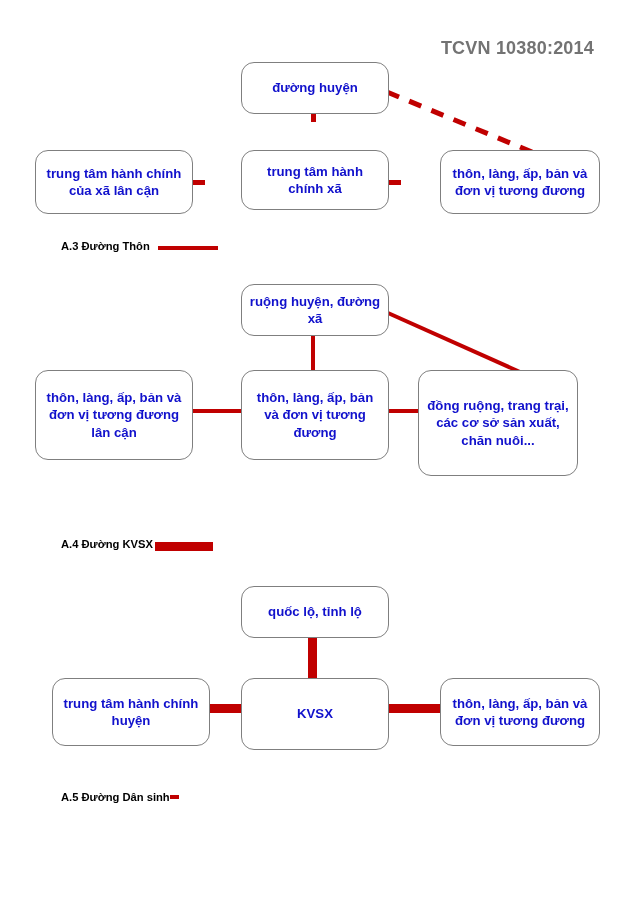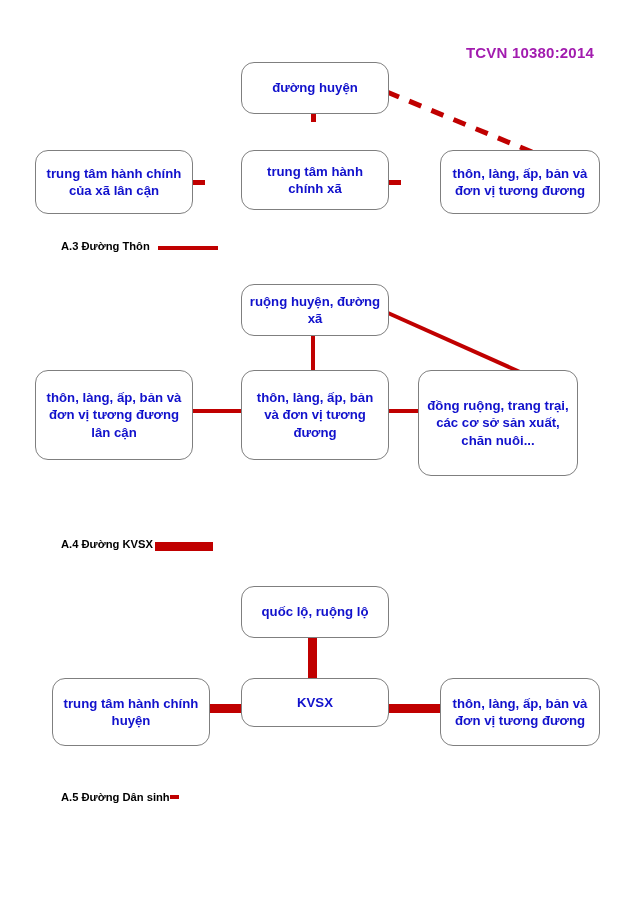--- a/index.html
+++ b/index.html
@@ -12,25 +12,25 @@
   }
   #page {
     position: relative;
     width: 638px;
     height: 903px;
     background: #ffffff;
     overflow: hidden;
   }
   .doc-header {
     position: absolute;
-    top: 44px;
+    top: 38px;
     right: 44px;
-    font-size: 15px;
+    font-size: 18px;
     font-weight: bold;
-    color: #a21caf;
+    color: #737373;
     letter-spacing: 0.2px;
   }
   .page-number {
     position: absolute;
     left: 0;
     right: 0;
     top: 838px;
     text-align: center;
     font-size: 12px;
     color: #333333;
@@ -170,28 +170,28 @@
 
   <div>
 
     <div class="conn conn-solid-thick" style="left:308px; top:638px; width:9px; height:42px;"></div>
 
     <div class="conn conn-solid-thick" style="left:192px; top:704px; width:50px; height:9px;"></div>
 
     <div class="conn conn-solid-thick" style="left:388px; top:704px; width:52px; height:9px;"></div>
 
     <div class="node" style="left:241px; top:586px; width:148px; height:52px;">
-      <span>quốc lộ, ruộng lộ</span>
+      <span>quốc lộ, tỉnh lộ</span>
     </div>
 
     <div class="node" style="left:52px; top:678px; width:158px; height:68px;">
       <span>trung tâm hành chính huyện</span>
     </div>
 
-    <div class="node" style="left:241px; top:678px; width:148px; height:49px;">
+    <div class="node" style="left:241px; top:678px; width:148px; height:72px;">
       <span>KVSX</span>
     </div>
 
     <div class="node" style="left:440px; top:678px; width:160px; height:68px;">
       <span>thôn, làng, ấp, bản và đơn vị tương đương</span>
     </div>
   </div>
 
   <div class="section-label" style="left:36px; top:791px;">A.5  Đường Dân sinh</div>
   <div class="legend-sample legend-dashed" style="left:170px; top:795px; width:64px; height:4px;"></div>

